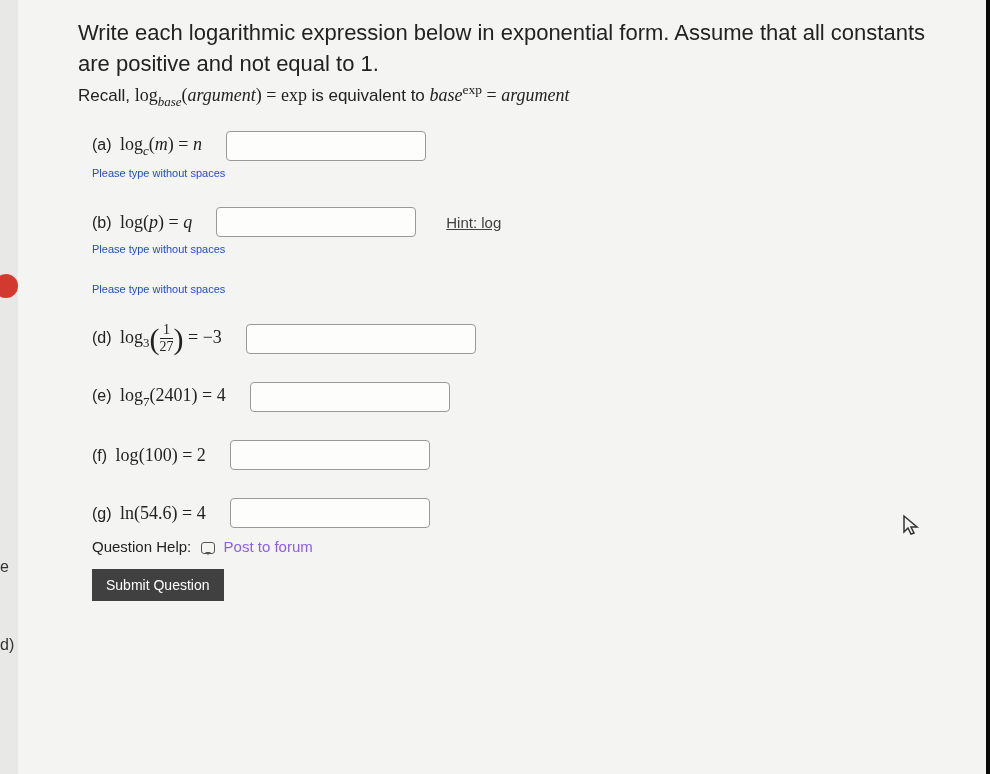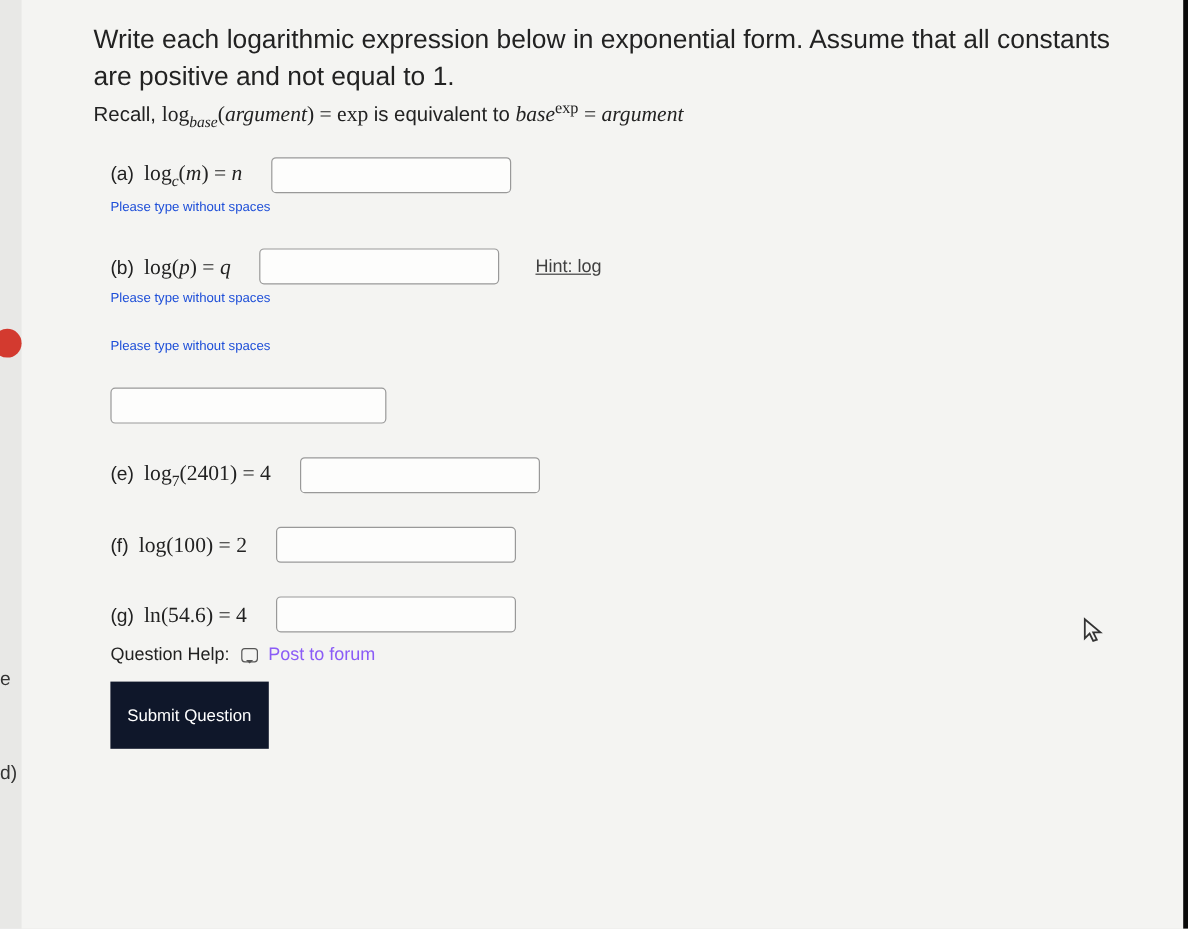--- a/index.html
+++ b/index.html
@@ -99,24 +99,24 @@
     bottom: -5px; left: 3px;
     border: 3px solid transparent;
     border-top-color: #555;
   }
   .forumlink {
     color: #8b5cf6;
     cursor: pointer;
   }
   .submit-btn {
     display: inline-block;
-    background: #0f172a;
+    background: #404040;
     color: #fff;
     font-size: 14px;
-    padding: 20px 14px;
+    padding: 8px 14px;
     margin: 14px 0 0 14px;
     cursor: pointer;
     border: none;
   }
   .edge-badge {
     position: absolute;
     left: -6px;
     top: 274px;
     width: 24px; height: 24px;
     background: #d33a2f;
@@ -185,20 +185,27 @@
   </div>
 
   
   <div class="part">
     <div class="note">Please type without spaces</div>
   </div>
 
   
   <div class="part">
     <div class="part-row">
+      <span class="expr">
+        <span class="label">(d)</span>
+        <span class="fn">log</span><span class="sub">3</span><span class="bigparen">(</span><span class="frac">
+            <span class="num">1</span>
+            <span class="den">27</span>
+          </span><span class="bigparen">)</span><span> = </span><span>−3</span>
+      </span>
       <input class="answer-input wide" style="">
     </div>
   </div>
 
   
   <div class="part">
     <div class="part-row">
       <span class="expr">
         <span class="label">(e)</span>
         <span class="fn">log</span><span class="sub">7</span><span>(</span><span>2401</span><span>)</span><span> = </span><span>4</span>

